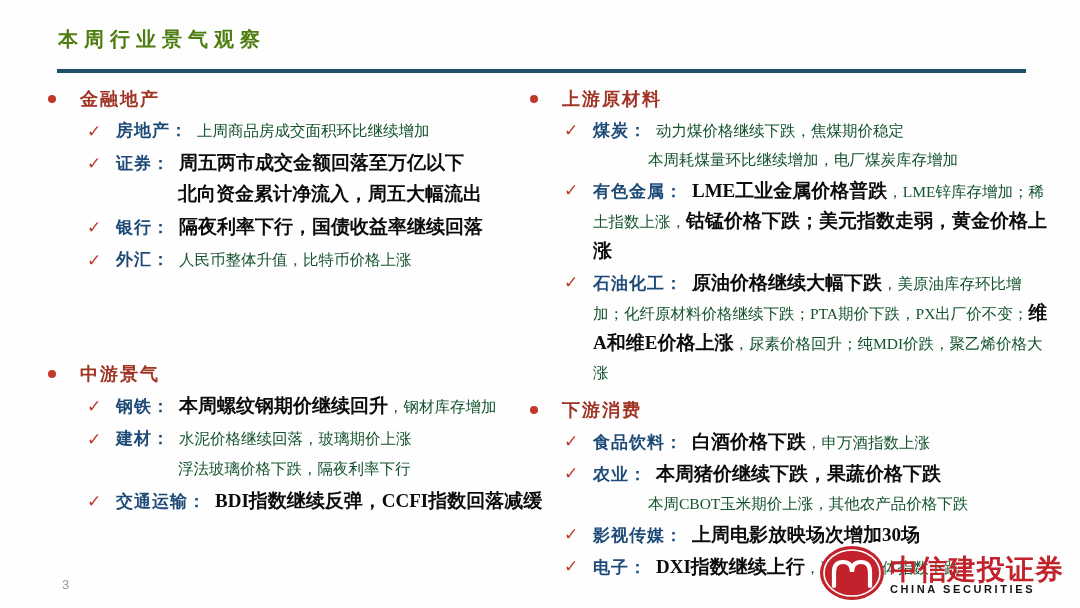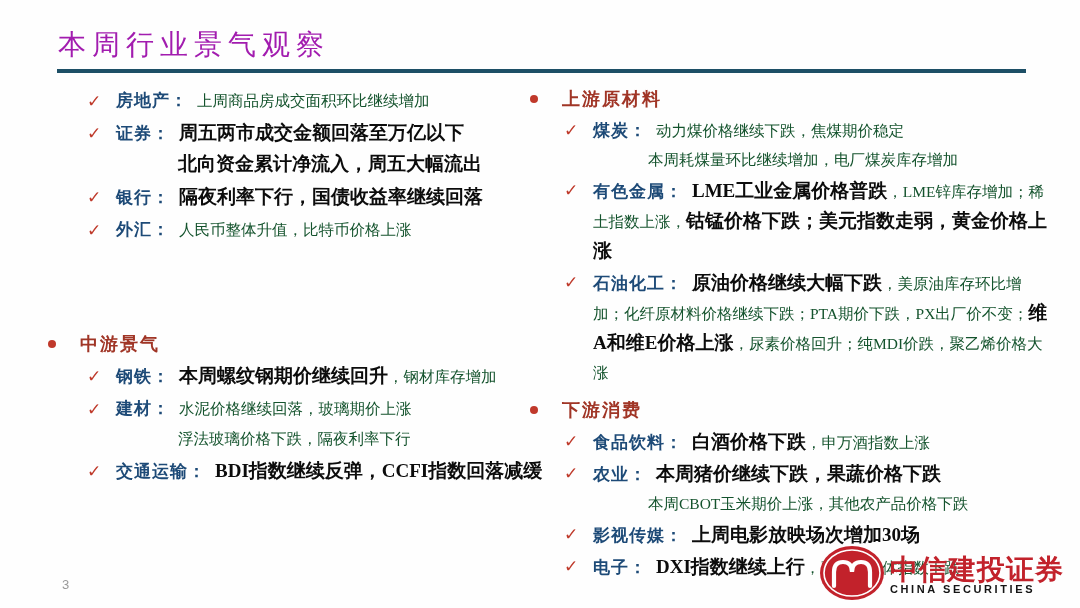--- a/index.html
+++ b/index.html
@@ -6,21 +6,21 @@
   body{
     width:1080px;height:608px;position:relative;overflow:hidden;
     background:#ffffff;
     font-family:"Liberation Serif","DejaVu Serif",serif;
   }
   .slide{position:absolute;inset:0;background:#fefefe;}
 
   
   .title{
     position:absolute;left:58px;top:26px;
-    font-size:28px;font-weight:400;color:#a21caf;letter-spacing:6px;
+    font-size:20px;font-weight:700;color:#4d7c0f;letter-spacing:6px;
     white-space:nowrap;
   }
   .rule{
     position:absolute;left:57px;right:54px;top:69px;height:4px;
     background:#1d4f66;
   }
 
   
   .col{position:absolute;top:80px;}
   .col-left{left:42px;width:505px;}
@@ -71,20 +71,24 @@
 </head>
 <body>
 
 <div class="slide">
 
   <div class="title">本周行业景气观察</div>
   <div class="rule"></div>
 
   <div class="col col-left">
       <div class="section">
+        <div class="sec-head">
+          <span class="dot"></span>
+          <span class="sec-title">金融地产</span>
+        </div>
         <div class="items">
           <div class="item"><span class="check">✓</span><span class="lbl">房地产：</span><span class="t">上周商品房成交面积环比继续增加</span></div>
           <div class="item"><span class="check">✓</span><span class="lbl">证券：</span><span class="t b">周五两市成交金额回落至万亿以下</span><div class="cont"><span class="t b">北向资金累计净流入，周五大幅流出</span></div></div>
           <div class="item"><span class="check">✓</span><span class="lbl">银行：</span><span class="t b">隔夜利率下行，国债收益率继续回落</span></div>
           <div class="item"><span class="check">✓</span><span class="lbl">外汇：</span><span class="t">人民币整体升值，比特币价格上涨</span></div>
         </div>
       </div>
       <div class="section">
         <div class="sec-head">
           <span class="dot"></span>

